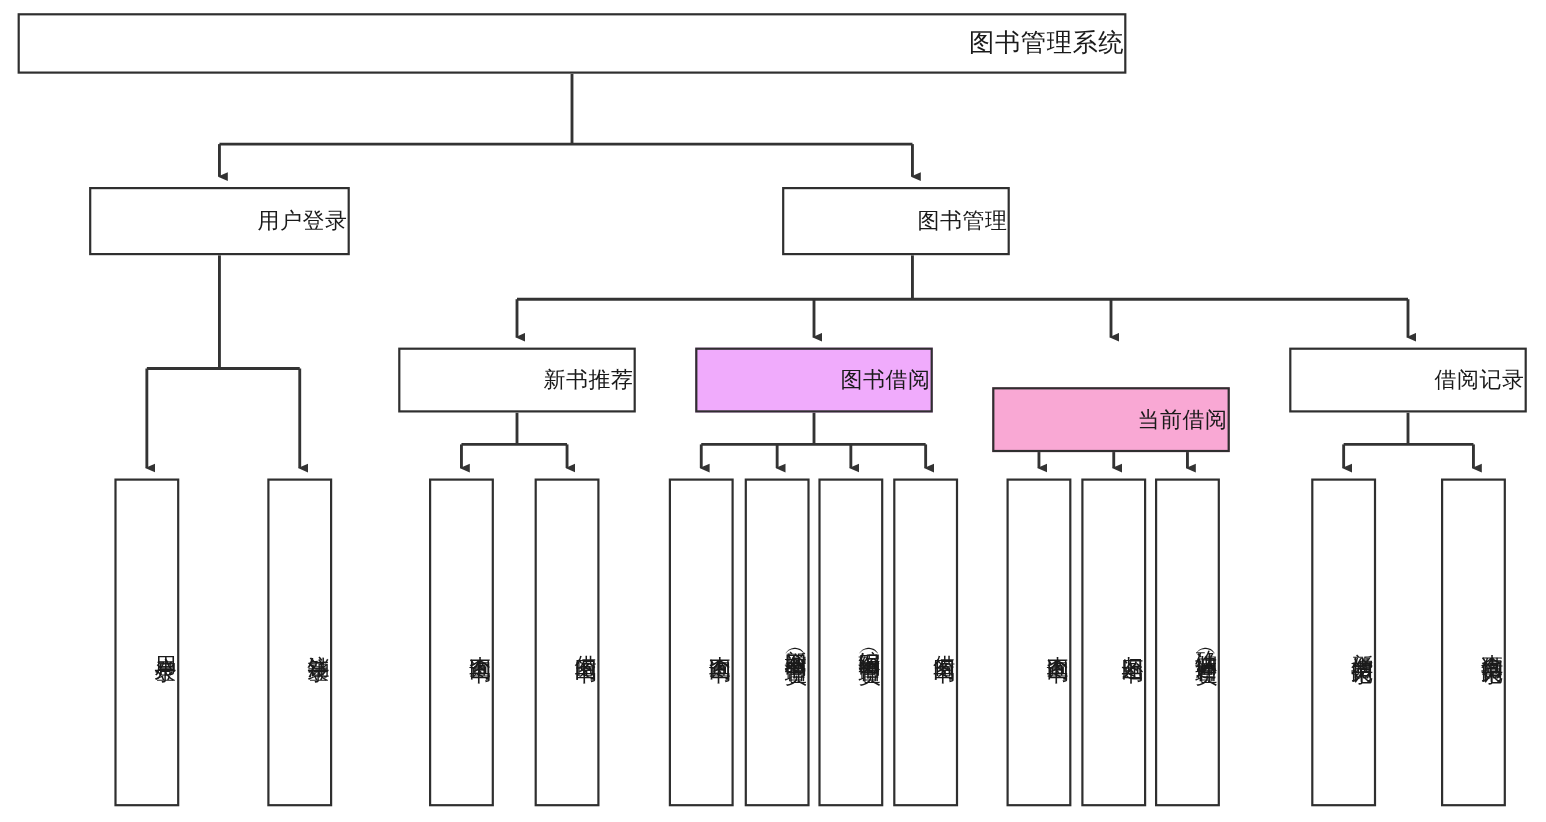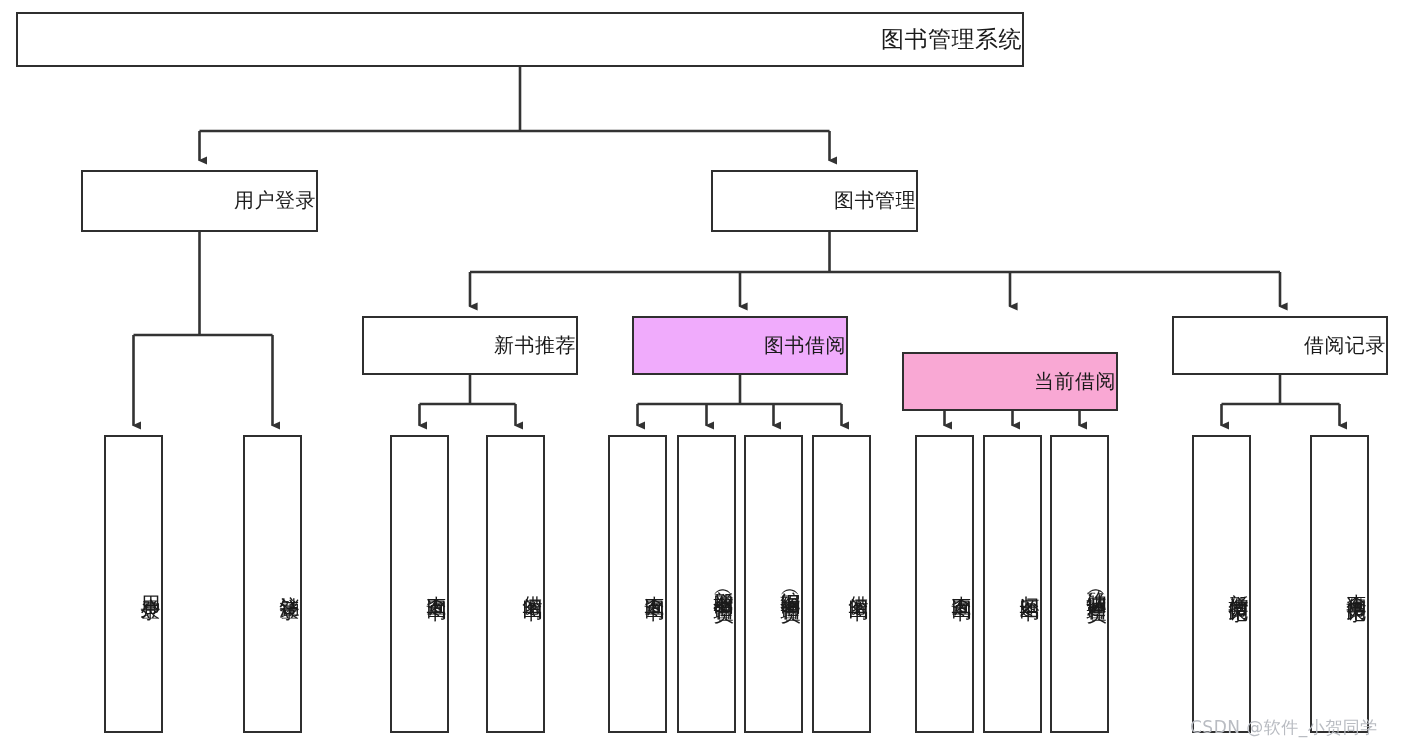--- a/index.html
+++ b/index.html
@@ -158,14 +158,13 @@
       <div class="node-box vertical" style="left: 1050px; top: 435px; width: 59px; height: 298px; border-color: rgb(47, 47, 47); background: rgb(255, 255, 255);">
         <div class="node-label">确认归还（管理员）</div>
       </div>
       <div class="node-box vertical" style="left: 1192px; top: 435px; width: 59px; height: 298px; border-color: rgb(47, 47, 47); background: rgb(255, 255, 255);">
         <div class="node-label">新增借阅记录</div>
       </div>
       <div class="node-box vertical" style="left: 1310px; top: 435px; width: 59px; height: 298px; border-color: rgb(47, 47, 47); background: rgb(255, 255, 255);">
         <div class="node-label">查询借阅记录</div>
       </div>
     </div>
-  <div class="watermark" style="left: 1190px; top: 716px; color: rgb(185, 188, 194);">CSDN @软件_小贺同学</div>
 </div>
 
 </body></html>

